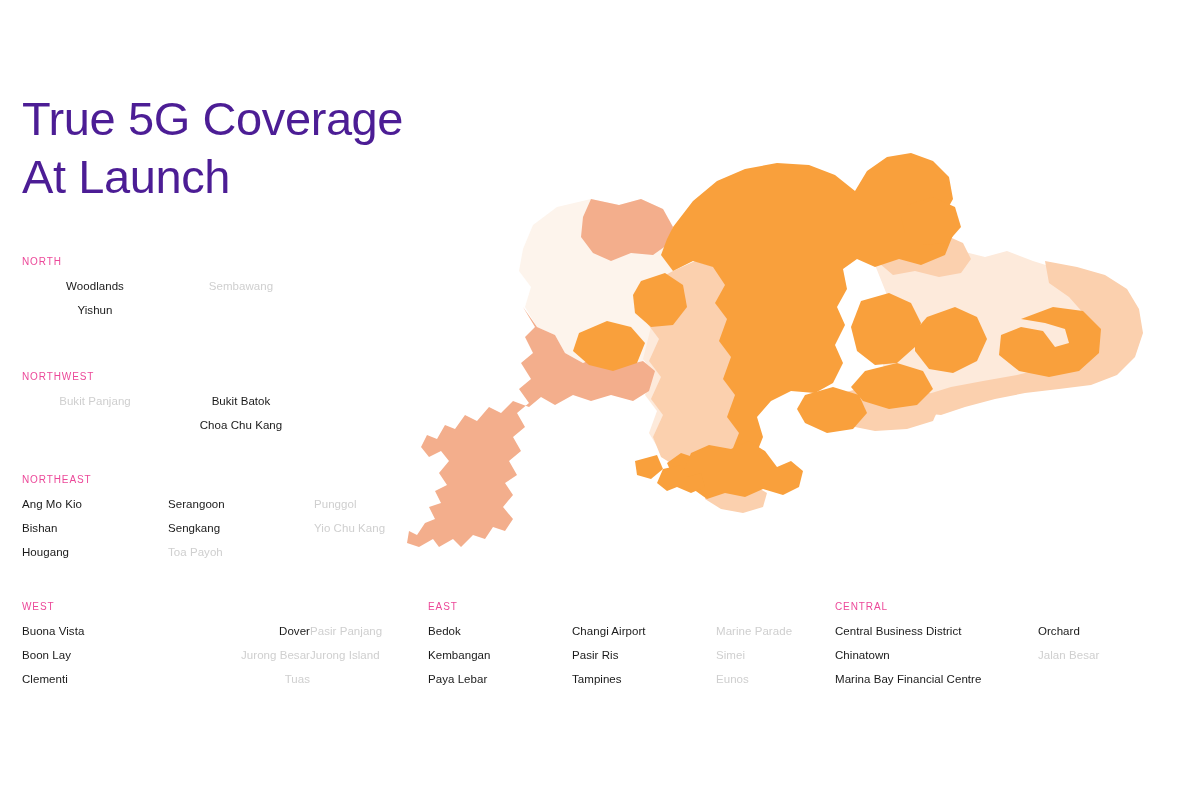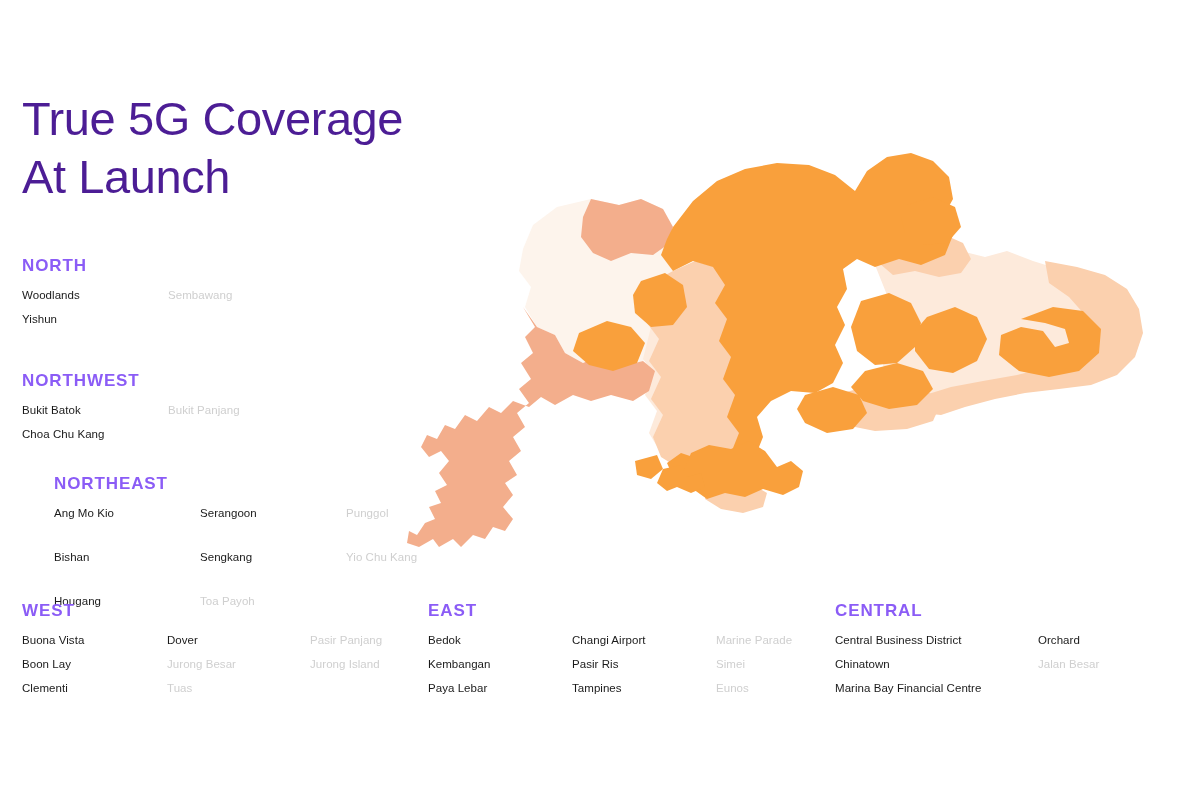--- a/index.html
+++ b/index.html
@@ -28,24 +28,24 @@
     letter-spacing: -0.4px;
     color: #4c1d95;
     white-space: pre-line;
   }
 
   
   .region {
     position: absolute;
   }
   .region-heading {
-    font-size: 17px;
-    font-weight: 700;
+    font-size: 10px;
+    font-weight: 400;
     letter-spacing: 0.9px;
-    color: #8b5cf6;
+    color: #ec4899;
     margin: 0 0 14px 0;
     white-space: nowrap;
   }
   .region-cols {
     display: flex;
     flex-direction: row;
   }
   .region-col {
     display: flex;
     flex-direction: column;
@@ -56,31 +56,31 @@
     height: 24px;
     color: #1a1a1a;
     white-space: nowrap;
     letter-spacing: 0.05px;
   }
   .area.dim {
     color: #cfcfcf;
   }
 
   
-  .w-north .region-col { width: 146px; }
-  .w-northeast .region-col { width: 146px; gap: 20px; }
+  .w-north .region-col { width: 146px; text-align: center; }
+  .w-northeast .region-col { width: 146px; }
   .w-west .region-col:nth-child(1) { width: 145px; }
-  .w-west .region-col:nth-child(2) { width: 143px; }
+  .w-west .region-col:nth-child(2) { width: 143px; align-items: flex-end; }
   .w-east .region-col:nth-child(1) { width: 144px; }
   .w-east .region-col:nth-child(2) { width: 144px; }
   .w-central .region-col:nth-child(1) { width: 203px; }
 
   #region-north     { left: 22px; top: 256px; }
   #region-northwest { left: 22px; top: 371px; }
-  #region-northeast { left: 22px; top: 474px; margin-left: 32px; }
+  #region-northeast { left: 22px; top: 474px; }
   #region-west      { left: 22px; top: 601px; }
   #region-east      { left: 428px; top: 601px; }
   #region-central   { left: 835px; top: 601px; }
 
   
   #map-wrap {
     position: absolute;
     left: 405px;
     top: 95px;
     width: 790px;
@@ -103,25 +103,25 @@
       </div>
       <div class="region-col">
         <div class="area dim">Sembawang</div>
       </div>
     </div>
   </div>
 <div class="region w-north" id="region-northwest">
     <div class="region-heading">NORTHWEST</div>
     <div class="region-cols">
       <div class="region-col">
+        <div class="area dim">Bukit Panjang</div>
+      </div>
+      <div class="region-col">
         <div class="area">Bukit Batok</div>
         <div class="area">Choa Chu Kang</div>
-      </div>
-      <div class="region-col">
-        <div class="area dim">Bukit Panjang</div>
       </div>
     </div>
   </div>
 <div class="region w-northeast" id="region-northeast">
     <div class="region-heading">NORTHEAST</div>
     <div class="region-cols">
       <div class="region-col">
         <div class="area">Ang Mo Kio</div>
         <div class="area">Bishan</div>
         <div class="area">Hougang</div>

